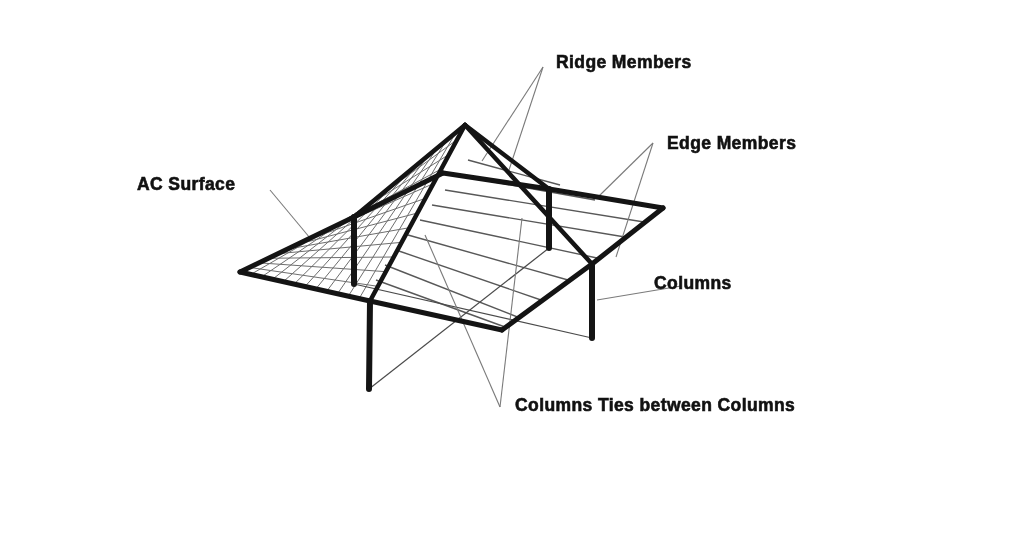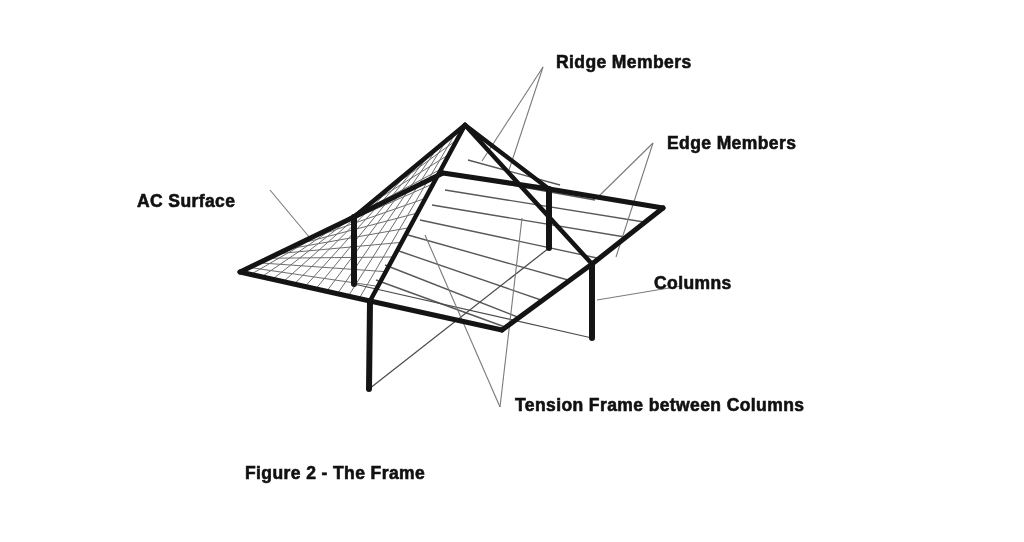--- a/index.html
+++ b/index.html
@@ -91,17 +91,16 @@
       <line x1="465" y1="125" x2="549" y2="189" stroke="#141414" stroke-width="4.5" stroke-linecap="round"></line>
       <line x1="465" y1="125" x2="592" y2="264" stroke="#141414" stroke-width="4.5" stroke-linecap="round"></line>
       <line x1="354" y1="217" x2="354" y2="284" stroke="#141414" stroke-width="6" stroke-linecap="round"></line>
       <line x1="370" y1="301" x2="369" y2="389" stroke="#141414" stroke-width="6" stroke-linecap="round"></line>
       <line x1="549" y1="189" x2="549" y2="248" stroke="#141414" stroke-width="6" stroke-linecap="round"></line>
       <line x1="592" y1="264" x2="592" y2="338" stroke="#141414" stroke-width="6" stroke-linecap="round"></line>
     </svg>
 
   <div class="diagram-label" style="left: 556px; top: 53px;">Ridge Members</div>
   <div class="diagram-label" style="left: 667px; top: 134px;">Edge Members</div>
-  <div class="diagram-label" style="left: 137px; top: 192px;">AC Surface</div>
+  <div class="diagram-label" style="left: 137px; top: 175px;">AC Surface</div>
   <div class="diagram-label" style="left: 654px; top: 274px;">Columns</div>
-  <div class="diagram-label" style="left: 515px; top: 396px;">Tension Frame between Columns</div>
-  <div class="diagram-label" style="left: 245px; top: 464px;">Figure 2 - The Frame</div>
+  <div class="diagram-label" style="left: 515px; top: 396px;">Columns Ties between Columns</div>
 </div>
 
 </body></html>

